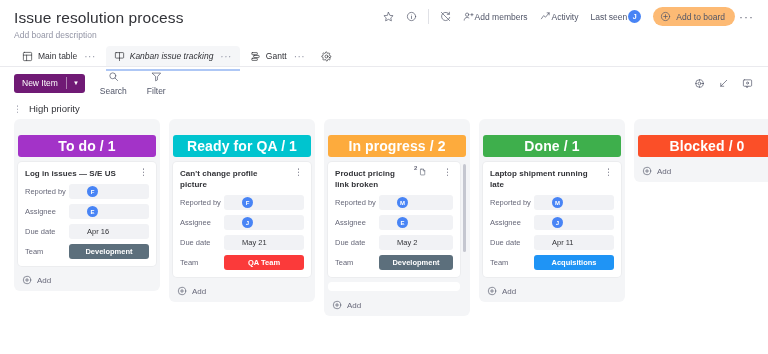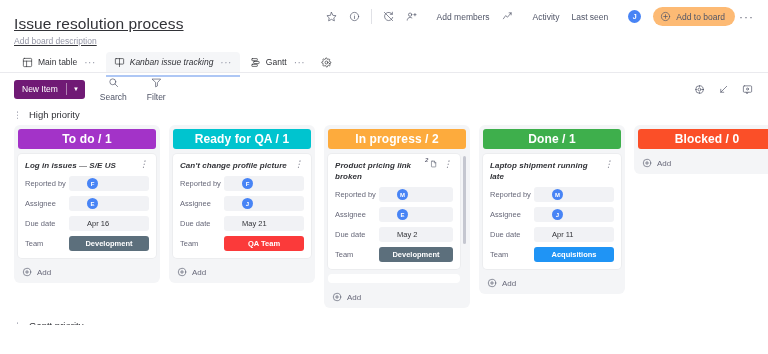--- a/index.html
+++ b/index.html
@@ -6,36 +6,36 @@
   html, body {
     width: 768px; height: 354px;
     background: #ffffff;
     font-family: "Liberation Sans", sans-serif;
     overflow: hidden;
     color: #323338;
   }
   .app { position: relative; width: 768px; height: 354px; background:#fff; }
 
   
-  .board-header { padding: 15px 14px 0 14px; position: relative; text-decoration: underline; }
+  .board-header { padding: 9px 14px 0 14px; position: relative; }
   .board-title {
     font-size: 15.5px; font-weight: 400; color: #323338; letter-spacing: .1px;
     line-height: 18px;
   }
   .board-subtitle {
     font-size: 8.5px; color: #9395a5; margin-top: 3px; line-height: 11px;
     cursor: pointer;
   }
 
   .header-right {
     position: absolute; top: 6px; right: 10px;
     display: flex; align-items: center; gap: 0px;
   }
   .hr-btn {
-    display: flex; align-items: center; gap: 20px;
+    display: flex; align-items: center; gap: 1px;
     padding: 4px 6px; border-radius: 4px; cursor: pointer;
     font-size: 8.5px; color: #505567; white-space: nowrap;
   }
   .hr-divider { width:1px; height:15px; background:#e0e1e6; margin:0 5px; }
   .add-board-btn {
     display:flex; align-items:center; gap:5px;
     background:#fdba74; border-radius:14px; padding:4px 10px 4px 7px;
     font-size:8.5px; color:#505567; cursor:pointer; margin-left:6px;
   }
   .avatar-sm {
@@ -96,34 +96,34 @@
   .group-name { font-size:9.5px; color:#323338; }
 
   .columns { display:flex; gap:9px; padding:0 10px 0 14px; align-items:flex-start;}
   .column {
     width:146px; flex:0 0 146px;
     background:#f4f5f7; border-radius:6px; padding:4px 4px 4px 4px;
     position:relative;
   }
   .col-header {
     border-radius:3px; text-align:center; color:#fff;
-    font-size:12px; font-weight:600; padding:3px 8px; letter-spacing:.1px;
+    font-size:14px; font-weight:600; padding:3px 8px; letter-spacing:.1px;margin-top:12px;
   }
   .col-cards { margin-top:5px; }
   .col-scrollwrap { position:relative; }
   .col-scrollbar {
     position:absolute; right:0px; top:2px; width:3px; height:88px;
     background:#c5c7d0; border-radius:2px;
   }
 
   .card {
     background:#fff; border-radius:4px; padding:6px 7px 7px 7px;
     margin-bottom:5px; box-shadow:0 0 0 1px rgba(0,0,0,.03);
   }
-  .card-title-row { display:flex; align-items:flex-start; gap:3px;font-style:italic; }
+  .card-title-row { display:flex; align-items:flex-start; gap:14px; }
   .card-title {
     font-size:8px; font-weight:700; color:#323338; flex:1; line-height:11px;
     letter-spacing:.05px;
   }
   .card-kebab { color:#676879; font-size:9px; line-height:9px; cursor:pointer; padding:0 1px;}
   .dup-badge { position:relative; display:flex; align-items:flex-start; margin-right:1px;}
   .dup-count {
     position:absolute; top:-3px; left:-4px; font-size:6px; color:#676879; font-weight:600;
   }
 

